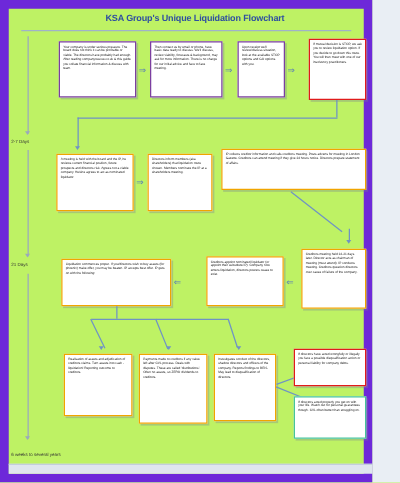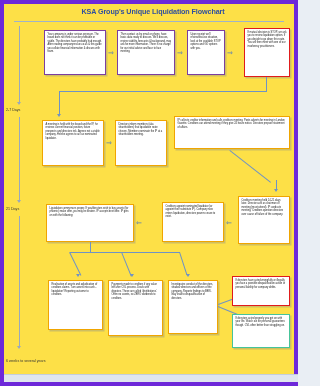--- a/index.html
+++ b/index.html
@@ -5,22 +5,22 @@
   html,body{margin:0;padding:0;}
   body{
     width:298px;height:386px;
     background:#e9eef4;
     font-family:"Liberation Sans", sans-serif;
     overflow:hidden;
     position:relative;
   }
   #page{
     position:absolute;inset:0;
-    background:#fde047;
-    border:4px solid #6d28d9;
+    background:#bef264;
+    border:7px solid #6d28d9;
     box-sizing:border-box;
   }
   .title{
     position:absolute;left:0;top:3px;width:298px;
     text-align:center;
     color:#2f4fa0;
     font-size:7.2px;
     font-weight:bold;
     letter-spacing:-0.1px;
   }

